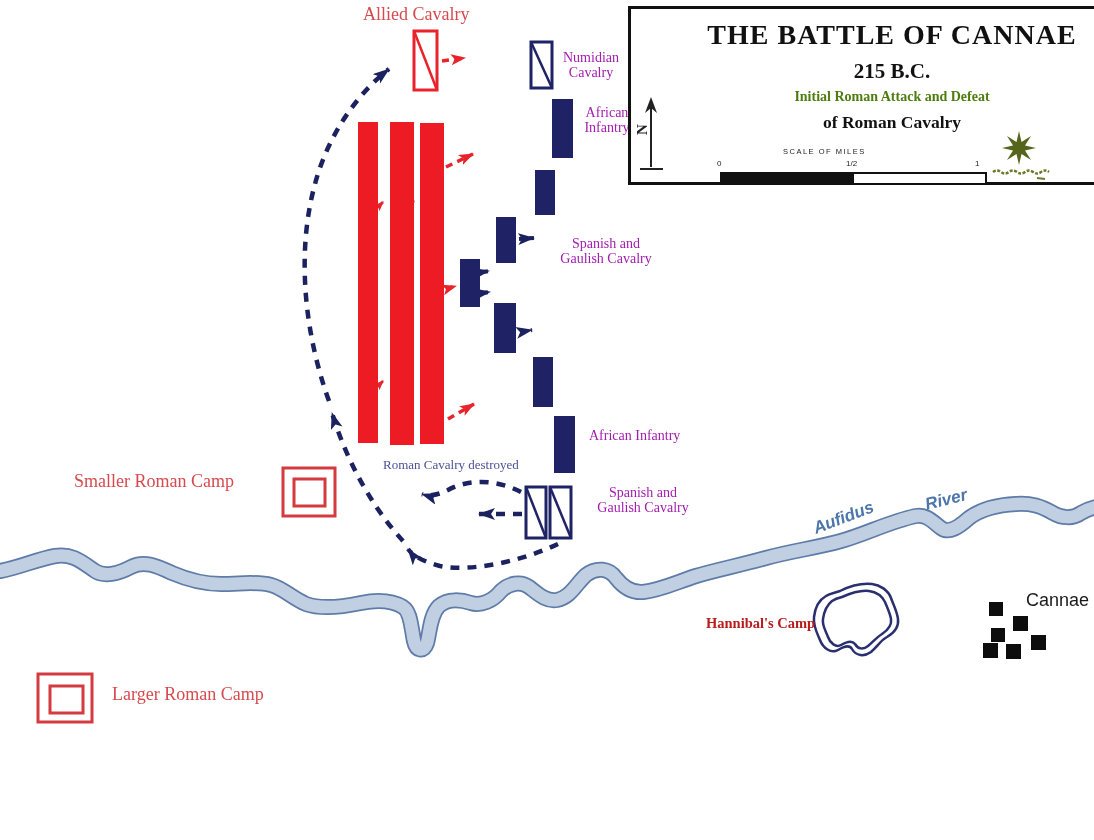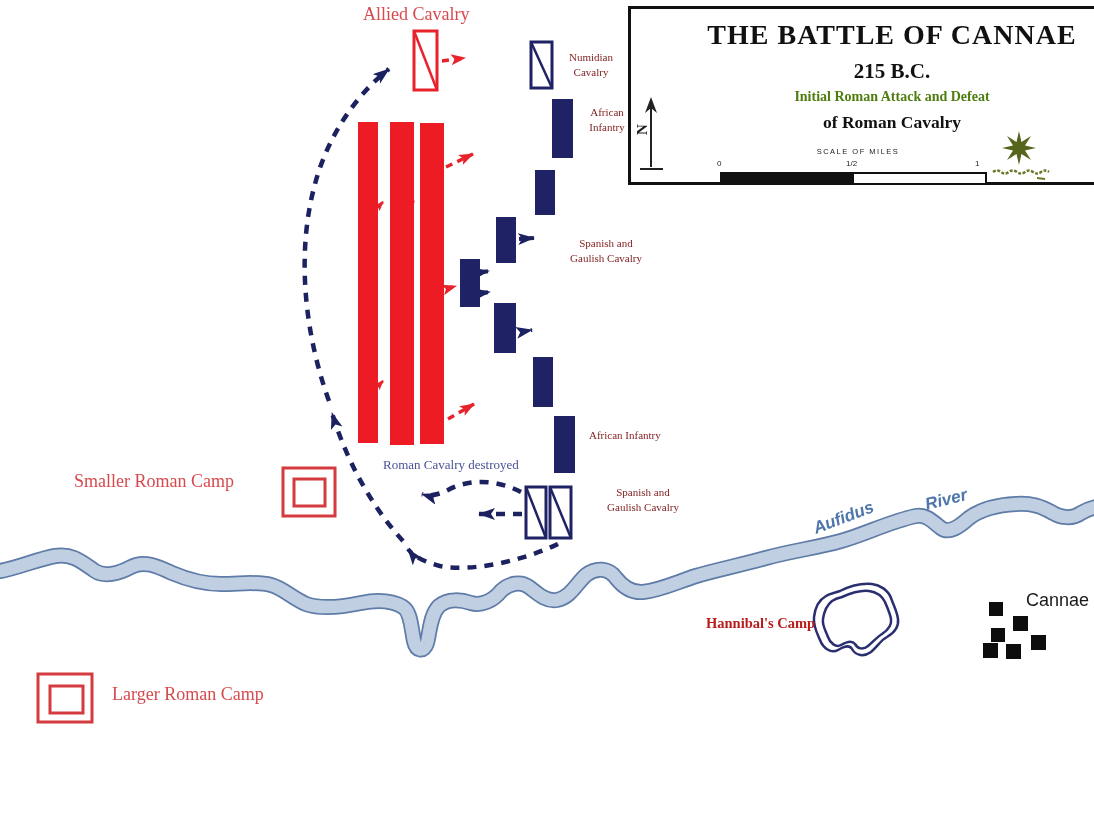--- a/index.html
+++ b/index.html
@@ -25,39 +25,39 @@
   .cav-navy{fill:#ffffff;stroke:#1f2365;stroke-width:3;}
   .cav-navy-line{stroke:#1f2365;stroke-width:2.5;}
   .camp-red{fill:#ffffff;stroke:#d43a3e;stroke-width:3;}
   .blob{fill:none;stroke:#2a2f70;stroke-width:2.5;stroke-linejoin:round;}
   .village{fill:#0d0d0d;}
 
   
   .lbl{position:absolute;z-index:2;white-space:nowrap;}
   .center{text-align:center;}
   .red-lbl{color:#d64a4e;font-size:18px;}
-  .navy-lbl{color:#7f1d1d;font-size:11px;line-height:15px;}
+  .navy-lbl{color:#a21caf;font-size:14px;line-height:15px;}
   .navy-lbl2{color:#4b5195;font-size:13px;}
   .hannibal-lbl{color:#b91c1c;font-size:14.5px;font-weight:bold;}
   .cannae-lbl{color:#1a1a1a;font-size:18px;font-family:"Liberation Sans",sans-serif;}
   .river-lbl{color:#4e76ab;font-size:17px;font-style:italic;font-weight:600;
              font-family:"Liberation Sans",sans-serif;}
 
   
   .titlebox{position:absolute;left:628px;top:6px;width:528px;height:179px;z-index:3;
             background:#ffffff;border:3px solid #111111;box-sizing:border-box;}
   .titlebox .t1{position:absolute;left:0;top:10px;width:100%;text-align:center;
                 font-size:28px;font-weight:bold;letter-spacing:1px;color:#111;}
   .titlebox .t2{position:absolute;left:0;top:50px;width:100%;text-align:center;
                 font-size:21px;font-weight:bold;color:#111;}
   .titlebox .t3{position:absolute;left:0;top:80px;width:100%;text-align:center;
                 font-size:14px;font-weight:bold;color:#4d7c0f;}
   .titlebox .t4{position:absolute;left:0;top:103px;width:100%;text-align:center;
                 font-size:17.5px;font-weight:bold;color:#111;}
-  .scale-label{position:absolute;left:152px;top:138px;width:150px;text-align:center;
+  .scale-label{position:absolute;left:152px;top:138px;width:150px;
                font-size:7.5px;letter-spacing:1.5px;color:#222;font-family:"Liberation Sans",sans-serif;}
   .scale-tick{position:absolute;top:150px;font-size:8px;color:#222;font-family:"Liberation Sans",sans-serif;}
   .scale-bar{position:absolute;left:89px;top:163px;width:263px;height:9px;
              border:2px solid #111;background:#ffffff;}
   .scale-bar-fill{position:absolute;left:0;top:0;width:50%;height:100%;background:#111;}
   .north-n{position:absolute;left:6px;top:112px;font-size:15px;font-weight:bold;color:#222;
            transform:rotate(-90deg);}
 </style>
 </head>
 <body>

